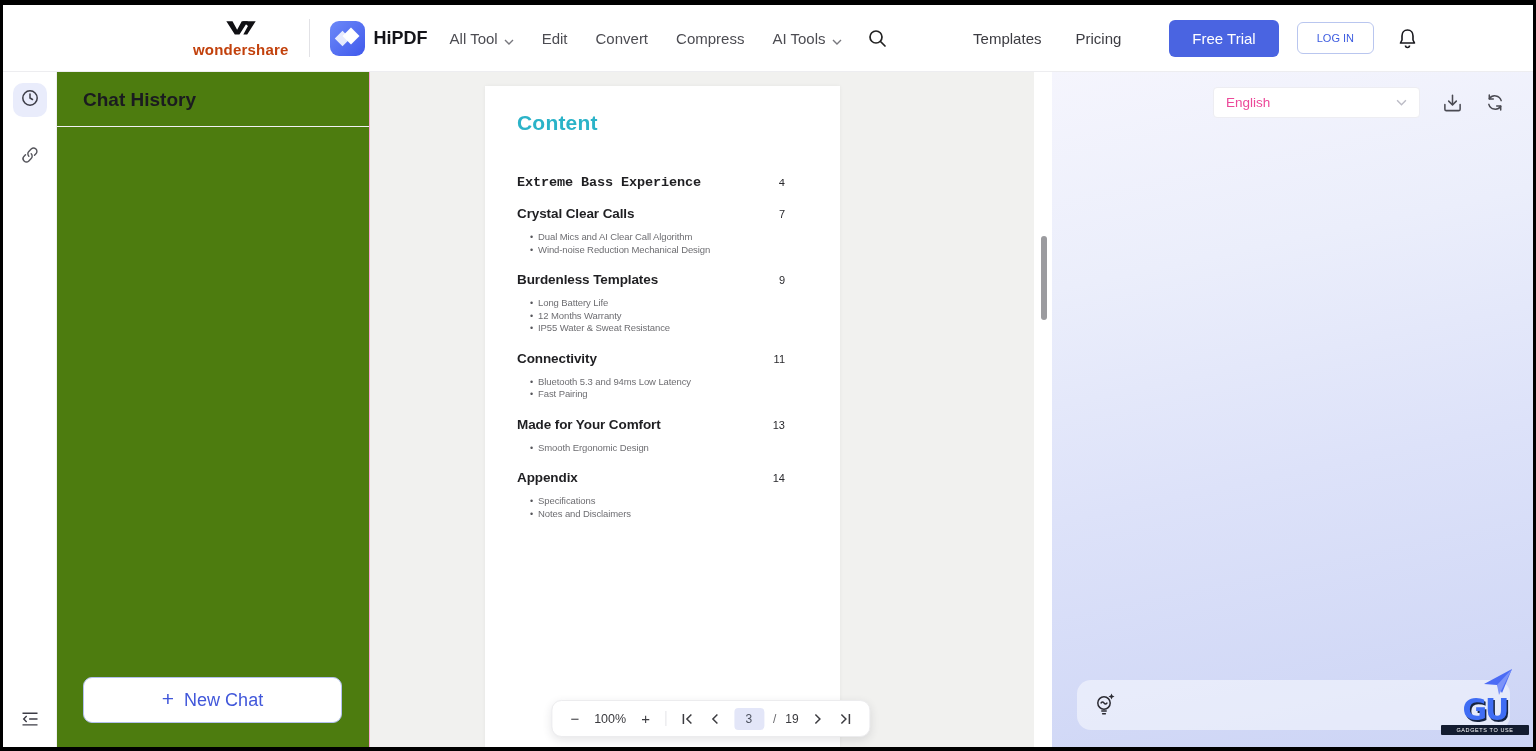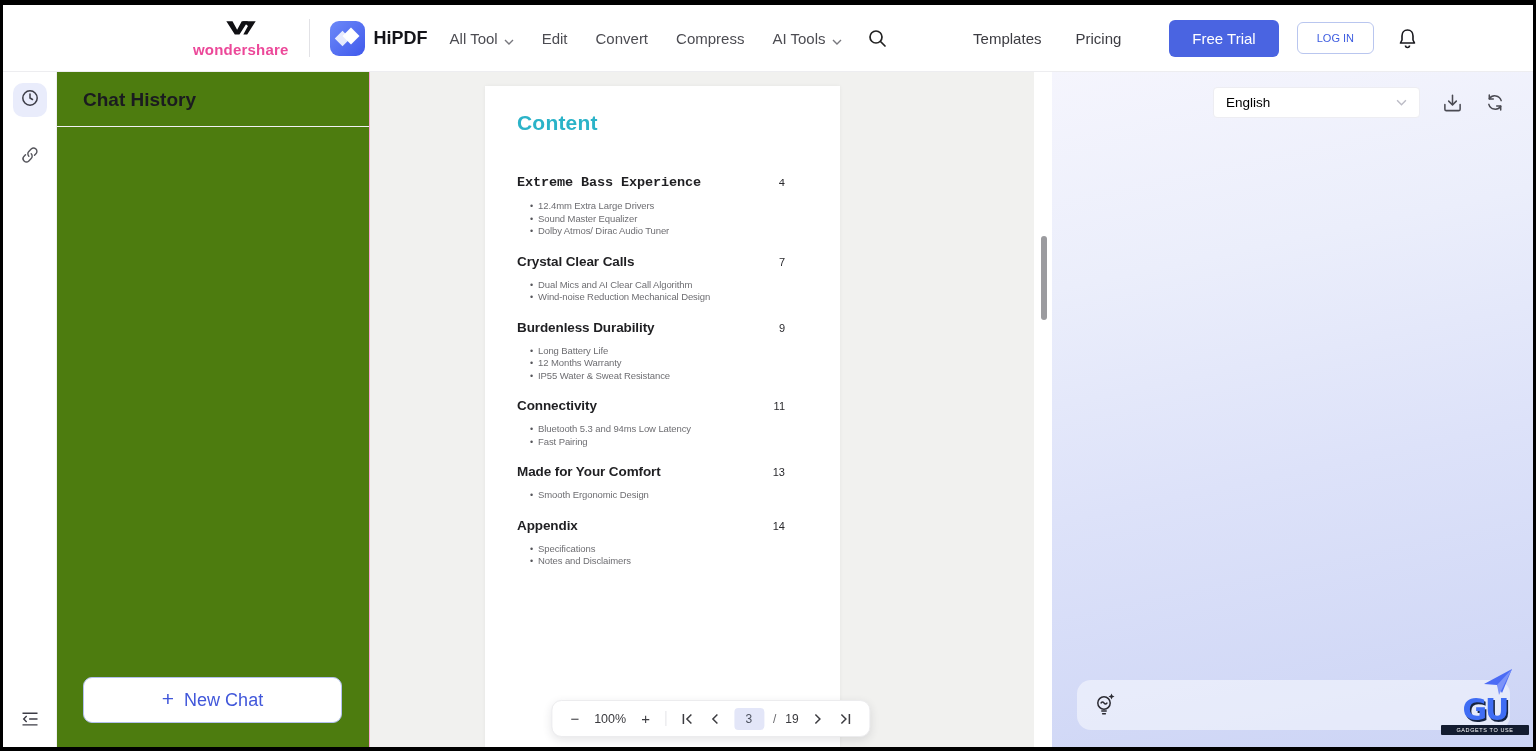--- a/index.html
+++ b/index.html
@@ -2,21 +2,21 @@
 <html><head>
 <meta charset="utf-8">
 <style>
   * { margin:0; padding:0; box-sizing:border-box; }
   html,body { width:1536px; height:751px; background:#000; font-family:"Liberation Sans", sans-serif; overflow:hidden; }
   .frame { position:absolute; top:5px; left:3px; right:3px; bottom:4px; background:#fff; overflow:hidden; }
 
   
   .navbar { position:relative; height:67px; background:#fff; border-bottom:1px solid #ededf0; display:flex; align-items:center; }
   .ws-logo { margin-left:190px; display:flex; flex-direction:column; align-items:center; cursor:pointer; }
-  .ws-logo .brand { font-size:15px; font-weight:bold; color:#ec4899; letter-spacing:.2px; margin-top:1px;text-align:right; }
+  .ws-logo .brand { font-size:15px; font-weight:bold; color:#c2410c; letter-spacing:.2px; margin-top:1px;text-align:right; }
   .nav-divider { width:1px; height:38px; background:#e2e2e6; margin:0 20px; }
   .hipdf { display:flex; align-items:center; gap:9px; cursor:pointer; }
   .hipdf-icon { width:35px; height:35px; border-radius:9px; background:linear-gradient(135deg,#6c89f8,#4059ec); position:relative; }
   .hipdf-icon i { position:absolute; background:#fff; }
   .hipdf-icon .d1 { width:11px; height:11px; left:7px; top:12px; transform:rotate(45deg); opacity:.85; }
   .hipdf-icon .d2 { width:12px; height:12px; left:15px; top:9px; transform:rotate(45deg); }
   .hipdf-name { font-size:18px; font-weight:bold; color:#15151a; }
   .nav-menu { display:flex; align-items:center; margin-left:22px; gap:28px; }
   .nav-item { font-size:15px; color:#4c4c52; cursor:pointer; display:flex; align-items:center; gap:6px; white-space:nowrap; }
   .chev { width:10px; height:10px; display:inline-block; }
@@ -63,21 +63,21 @@
   .pg-btn { border:none; background:none; color:#3c3c40; font-size:15px; cursor:pointer; display:flex; align-items:center; padding:0 1px; }
   .pg-zoom { font-size:12.5px; color:#3a3a3e; }
   .pg-div { width:1px; height:15px; background:#e4e4e7; }
   .pg-input { width:30px; height:22px; background:#e3e6f8; border-radius:4px; font-size:12px; color:#4e5360; display:flex; align-items:center; justify-content:center; cursor:text; }
   .pg-sep { font-size:12px; color:#6a6a6e; margin:0 -5px; }
   .pg-total { font-size:12px; color:#3a3a3e; }
 
   .right-panel { flex:1; position:relative; background:linear-gradient(168deg,#f5f5fd 0%,#ebeefb 28%,#dde2f9 58%,#ccd4f5 100%); }
   .rp-header { position:absolute; top:15px; right:28px; display:flex; align-items:center; gap:22px; }
   .lang-select { width:207px; height:31px; background:#fff; border:1px solid #ededf2; border-radius:4px; display:flex; align-items:center; justify-content:space-between; padding:0 12px; cursor:pointer; }
-  .lang-select .val { font-size:13.5px; color:#000000; }
+  .lang-select .val { font-size:13.5px; color:#ec4899; }
   .icon-btn { cursor:pointer; display:flex; }
   .chat-bar { position:absolute; left:25px; right:23px; bottom:17px; height:50px; background:rgba(255,255,255,.48); border-radius:14px; display:flex; align-items:center; padding:0 16px; }
   .chat-bar input { flex:1; border:none; background:transparent; outline:none; font-size:14px; color:#333; margin-left:12px; }
 
   .watermark { position:absolute; right:4px; bottom:12px; width:88px; text-align:center; }
   .wm-plane { position:relative; left:14px; top:4px; }
   .wm-gu { font-size:30px; font-weight:bold; color:#3f6df4; letter-spacing:-2px; line-height:26px; text-shadow:1.5px 1.5px 0 #16233f; font-family:"DejaVu Sans", sans-serif; }
   .wm-cap { margin-top:2px; background:#131c30; color:#fff; font-size:5.5px; letter-spacing:.6px; padding:2px 0; border-radius:1px; }
 </style>
 </head>
@@ -187,35 +187,30 @@
 
     <div class="viewer">
       <div class="pdf-page">
         <div class="pdf-inner">
           <div class="pdf-title">Content</div>
           <div class="toc">
               <div class="toc-head">
                 <span class="toc-title">Extreme Bass Experience</span>
                 <span class="toc-page">4</span>
               </div>
-              <ul class="toc-bullets">
-                <li>12.4mm Extra Large Drivers</li>
-                <li>Sound Master Equalizer</li>
-                <li>Dolby Atmos/ Dirac Audio Tuner</li>
-              </ul>
               <div class="toc-head">
                 <span class="toc-title">Crystal Clear Calls</span>
                 <span class="toc-page">7</span>
               </div>
               <ul class="toc-bullets">
                 <li>Dual Mics and AI Clear Call Algorithm</li>
                 <li>Wind-noise Reduction Mechanical Design</li>
               </ul>
               <div class="toc-head">
-                <span class="toc-title">Burdenless Durability</span>
+                <span class="toc-title">Burdenless Templates</span>
                 <span class="toc-page">9</span>
               </div>
               <ul class="toc-bullets">
                 <li>Long Battery Life</li>
                 <li>12 Months Warranty</li>
                 <li>IP55 Water &amp; Sweat Resistance</li>
               </ul>
               <div class="toc-head">
                 <span class="toc-title">Connectivity</span>
                 <span class="toc-page">11</span>

